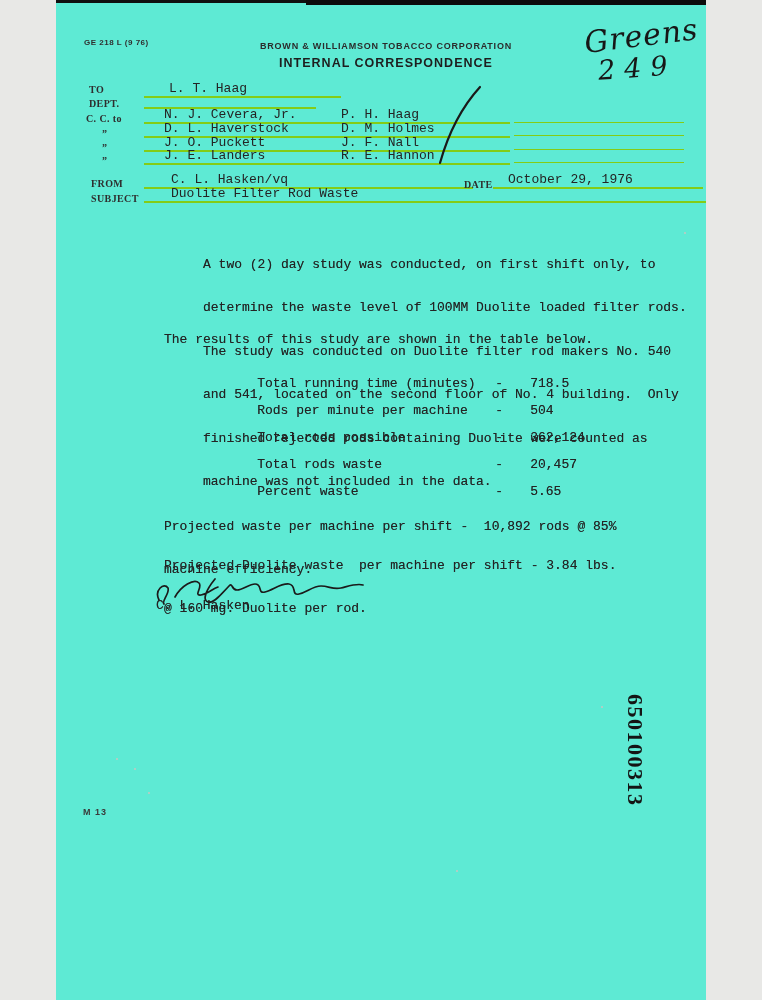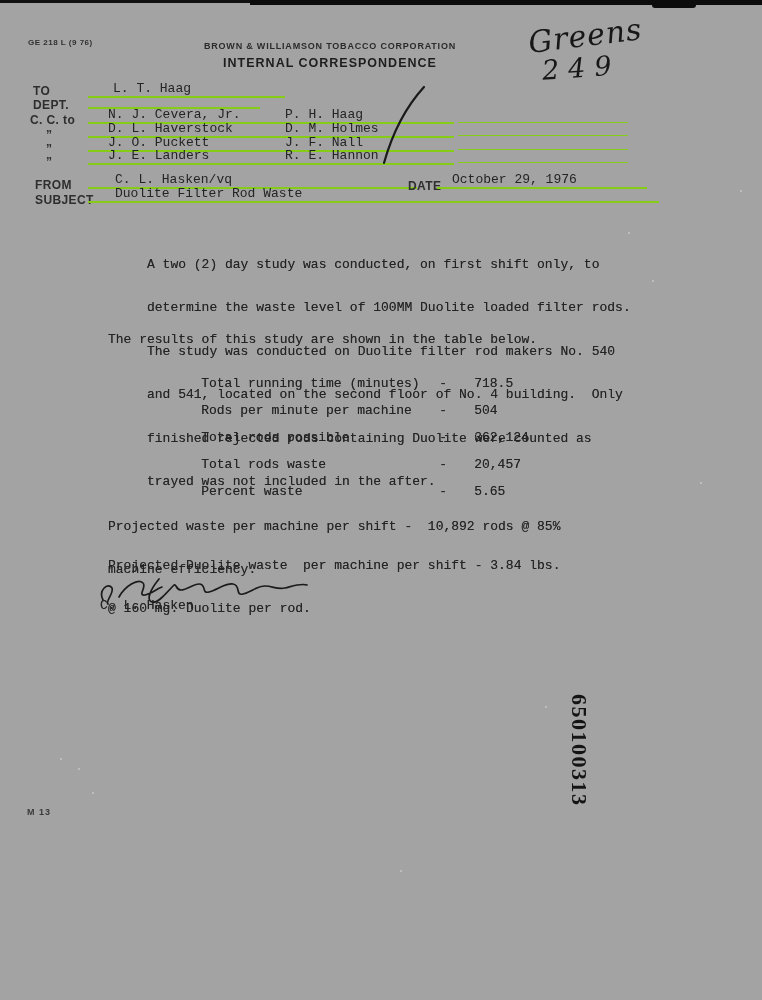--- a/index.html
+++ b/index.html
@@ -1,36 +1,36 @@
 <!DOCTYPE html>
 <html><head>
 <meta charset="utf-8">
 <style>
   html,body{margin:0;padding:0;background:#e8e8e6;}
   .page{
     position:relative;
-    width:762px;height:1000px;
+    width:650px;height:1000px;
     margin:0 auto;
-    background:#a3a3a3;
+    background:#5eead4;
     overflow:hidden;
     font-family:"Liberation Mono","DejaVu Sans Mono",monospace;
     color:#262626;
   }
   
   .strip-a{position:absolute;left:0;top:0;width:762px;height:3px;background:#101010;}
   .strip-b{position:absolute;left:250px;top:0;width:512px;height:5px;background:#0c0c0c;}
   .strip-blob{position:absolute;left:652px;top:0;width:44px;height:8px;background:#0c0c0c;border-radius:0 0 3px 3px;}
   .speck{position:absolute;width:2px;height:2px;background:#c7c7c1;border-radius:50%;}
 
   
   .formcode{position:absolute;left:28px;top:38px;font-family:"Liberation Sans",sans-serif;font-size:8px;font-weight:bold;color:#303030;letter-spacing:.5px;}
   .company{position:absolute;left:0;top:41px;width:660px;text-align:center;font-family:"Liberation Sans",sans-serif;font-size:9px;font-weight:bold;color:#2b2b2b;letter-spacing:.8px;}
   .doctype{position:absolute;left:0;top:56px;width:660px;text-align:center;font-family:"Liberation Sans",sans-serif;font-size:12.5px;font-weight:bold;color:#1e1e1e;letter-spacing:1px;}
 
-  .lbl{position:absolute;font-family:Liberation Sans, sans-serif;font-size:12px;color:#2e2e2e;font-weight:bold;letter-spacing:.4px;}
+  .lbl{position:absolute;font-family:Liberation Serif, serif;font-size:10px;color:#2e2e2e;font-weight:bold;letter-spacing:.4px;}
 
   
   .fill{position:absolute;border-bottom:2px solid #84cc16;font-size:13px;line-height:15px;white-space:nowrap;color:#242424;}
   .fill.thin{border-bottom-width:1.5px;}
 
   .typed{position:absolute;font-size:13px;white-space:pre;color:#242424;text-shadow:0 0 .4px rgba(20,20,20,.55);}
   .bodyline{height:13.4px;line-height:13.4px;white-space:pre;}
 
   .tablerow{position:absolute;left:170px;font-size:13px;white-space:pre;color:#242424;text-shadow:0 0 .4px rgba(20,20,20,.55);}
   .t-label{display:inline-block;width:238px;}
@@ -112,21 +112,21 @@
   <div class="fill" style="left:437px;top:172px;width:195px;padding-left:15px;">October 29, 1976</div>
   <div class="lbl" style="left:35px;top:193px;">SUBJECT</div>
   <div class="fill" style="left:88px;top:186px;width:544px;padding-left:27px;">Duolite Filter Rod Waste</div>
 
   <div class="typed" style="left:108px;top:228px;margin-left:39px;">
     <div class="bodyline">A two (2) day study was conducted, on first shift only, to</div>
     <div class="bodyline">determine the waste level of 100MM Duolite loaded filter rods.</div>
     <div class="bodyline">The study was conducted on Duolite filter rod makers No. 540</div>
     <div class="bodyline">and 541, located on the second floor of No. 4 building.  Only</div>
     <div class="bodyline">finished rejected rods containing Duolite were counted as</div>
-    <div class="bodyline">trayed was not included in the after.</div>
+    <div class="bodyline">machine was not included in the data.</div>
   </div>
 
   <div class="typed" style="left:108px;top:332px;">The results of this study are shown in the table below.</div>
 
   <div class="tablerow" style="top:361px;">
     <span class="t-label">Total running time (minutes)</span><span class="t-dash">-</span><span>718.5</span>
   </div>
   <div class="tablerow" style="top:388px;">
     <span class="t-label">Rods per minute per machine</span><span class="t-dash">-</span><span>504</span>
   </div>

